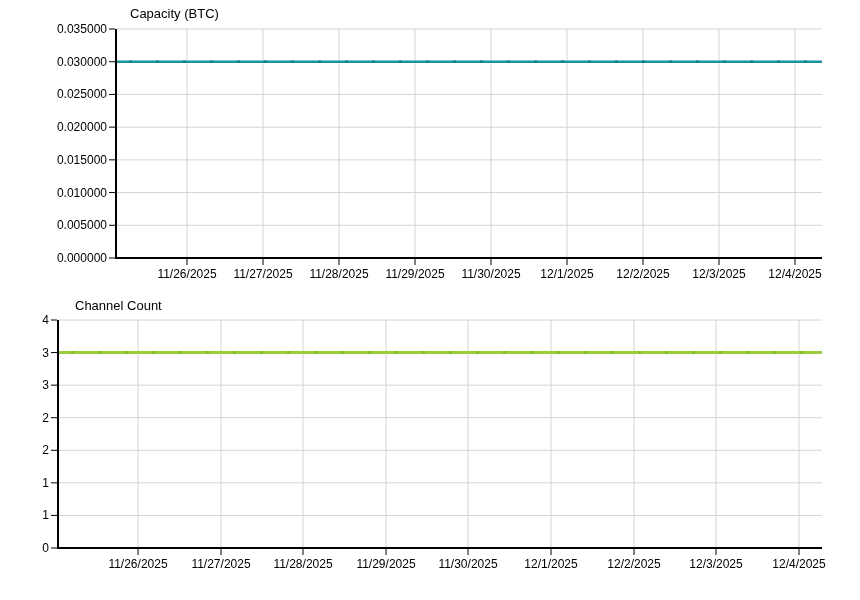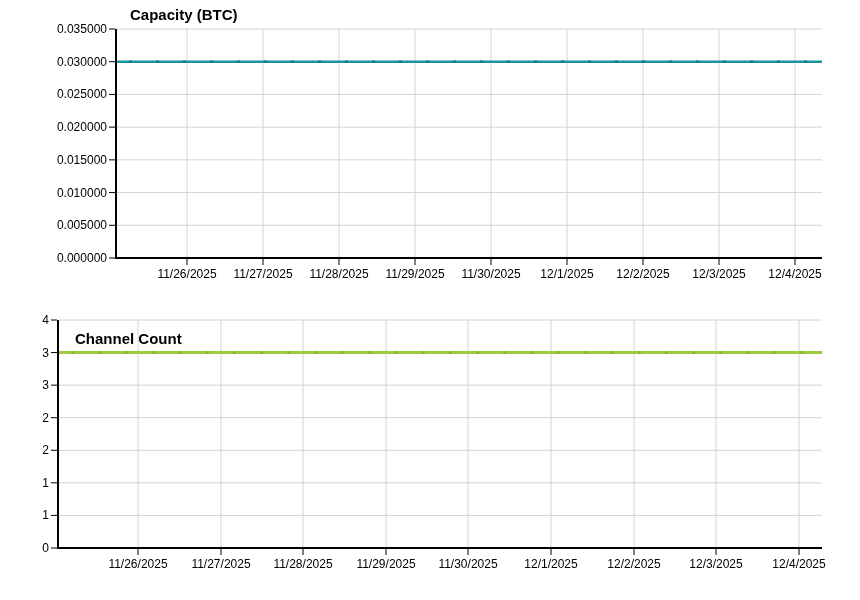--- a/index.html
+++ b/index.html
@@ -11,27 +11,27 @@
     position: relative;
     width: 860px;
     height: 600px;
     background: #ffffff;
     overflow: hidden;
     font-family: "Liberation Sans", sans-serif;
   }
   .chart-title {
     position: absolute;
     margin: 0;
-    font-size: 15px;
-    font-weight: 700;
+    font-size: 13px;
+    font-weight: 400;
     color: #000000;
     white-space: nowrap;
   }
   #title-0 { left: 130px; top: 6px; }
-  #title-1 { left: 75px; top: 298px; margin-top: 32px; }
+  #title-1 { left: 75px; top: 298px; }
   svg.plot {
     position: absolute;
     left: 0;
     display: block;
   }
   #plot-0 { top: 0; }
   #plot-1 { top: 295px; }
   svg.plot text {
     font-family: "Liberation Sans", sans-serif;
     font-size: 12px;

